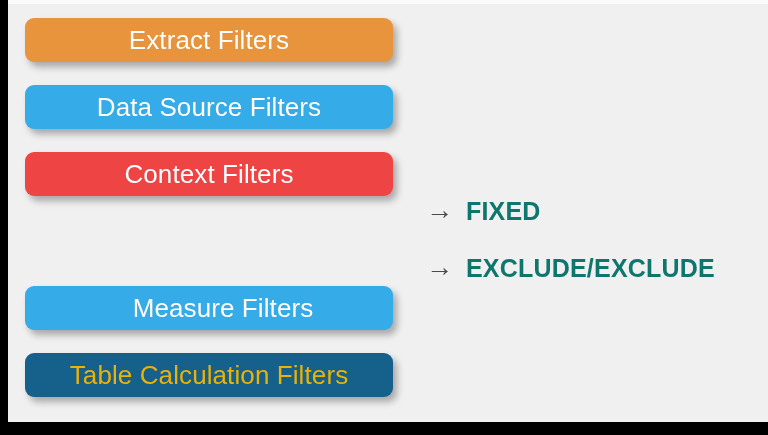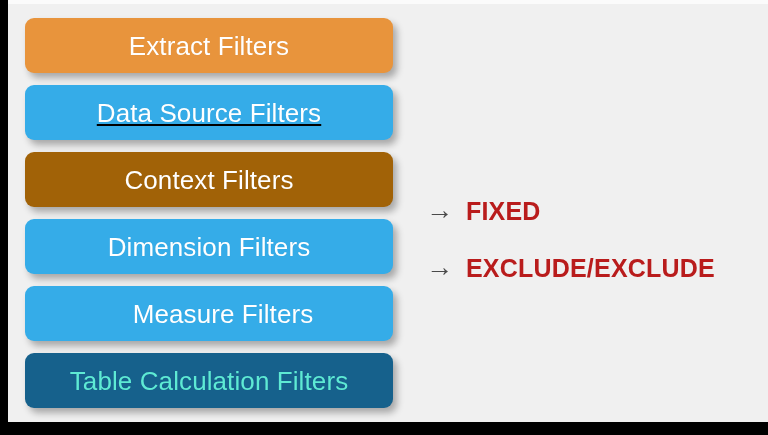--- a/index.html
+++ b/index.html
@@ -32,21 +32,21 @@
     top: 0;
     width: 760px;
     height: 4px;
     background: #fbfbfb;
   }
   
   .bar {
     position: absolute;
     left: 17px;
     width: 368px;
-    height: 55px;
+    height: 44px;
     border-radius: 9px;
     box-shadow: 4px 5px 7px rgba(0,0,0,0.30);
     display: flex;
     align-items: center;
     justify-content: center;
     box-sizing: border-box;
   }
   .bar-label {
     color: #ffffff;
     font-size: 26px;
@@ -73,56 +73,53 @@
     font-size: 27px;
     line-height: 1;
     font-weight: 400;
     color: #4a4a4a;
     transform: translateY(-1px);
   }
   .note-text {
     font-size: 25px;
     font-weight: bold;
     line-height: 1;
-    color: #b91c1c;
+    color: #0f766e;
     letter-spacing: 0.2px;
   }
   #note-fixed   { left: 418px; top: 198px; }
   #note-incexc  { left: 418px; top: 255px; }
 </style>
 </head>
 <body>
 
 <div id="root" style="background: rgb(0, 0, 0);">
   <div id="canvas" style="background: rgb(240, 240, 240);">
 
     <div id="top-strip"></div>
 
     <div class="bar" id="bar-0" style="top: 18px; background: rgb(232, 148, 60);">
       <span class="bar-label" style="color: rgb(255, 255, 255);">Extract Filters</span>
     </div>
 
-    <div class="bar" id="bar-1" style="top: 85px; background: rgb(53, 172, 232); text-decoration: underline;">
+    <div class="bar" id="bar-1" style="top: 85px; background: rgb(53, 172, 232);">
       <span class="bar-label" style="color: rgb(255, 255, 255);">Data Source Filters</span>
     </div>
 
-    <div class="bar" id="bar-2" style="top: 152px; background: #a16207;">
+    <div class="bar" id="bar-2" style="top: 152px; background: #ef4444;">
       <span class="bar-label" style="color: rgb(255, 255, 255);">Context Filters</span>
     </div>
 
-    <div class="bar" id="bar-3" style="top: 219px; background: rgb(53, 172, 232);">
-      <span class="bar-label" style="color: rgb(255, 255, 255);">Dimension Filters</span>
-    </div>
 
     <div class="bar" id="bar-4" style="top: 286px; background: rgb(53, 172, 232); padding-left: 28px;">
       <span class="bar-label" style="color: rgb(255, 255, 255);">Measure Filters</span>
     </div>
 
     <div class="bar wide" id="bar-5" style="top: 353px; background: rgb(22, 97, 140);">
-      <span class="bar-label" style="color: #5eead4;">Table Calculation Filters</span>
+      <span class="bar-label" style="color: #eab308;">Table Calculation Filters</span>
     </div>
 
     <div class="note" id="note-fixed">
       <span class="note-arrow">→</span>
       <span class="note-text">FIXED</span>
     </div>
 
     <div class="note" id="note-incexc">
       <span class="note-arrow">→</span>
       <span class="note-text">EXCLUDE/EXCLUDE</span>

